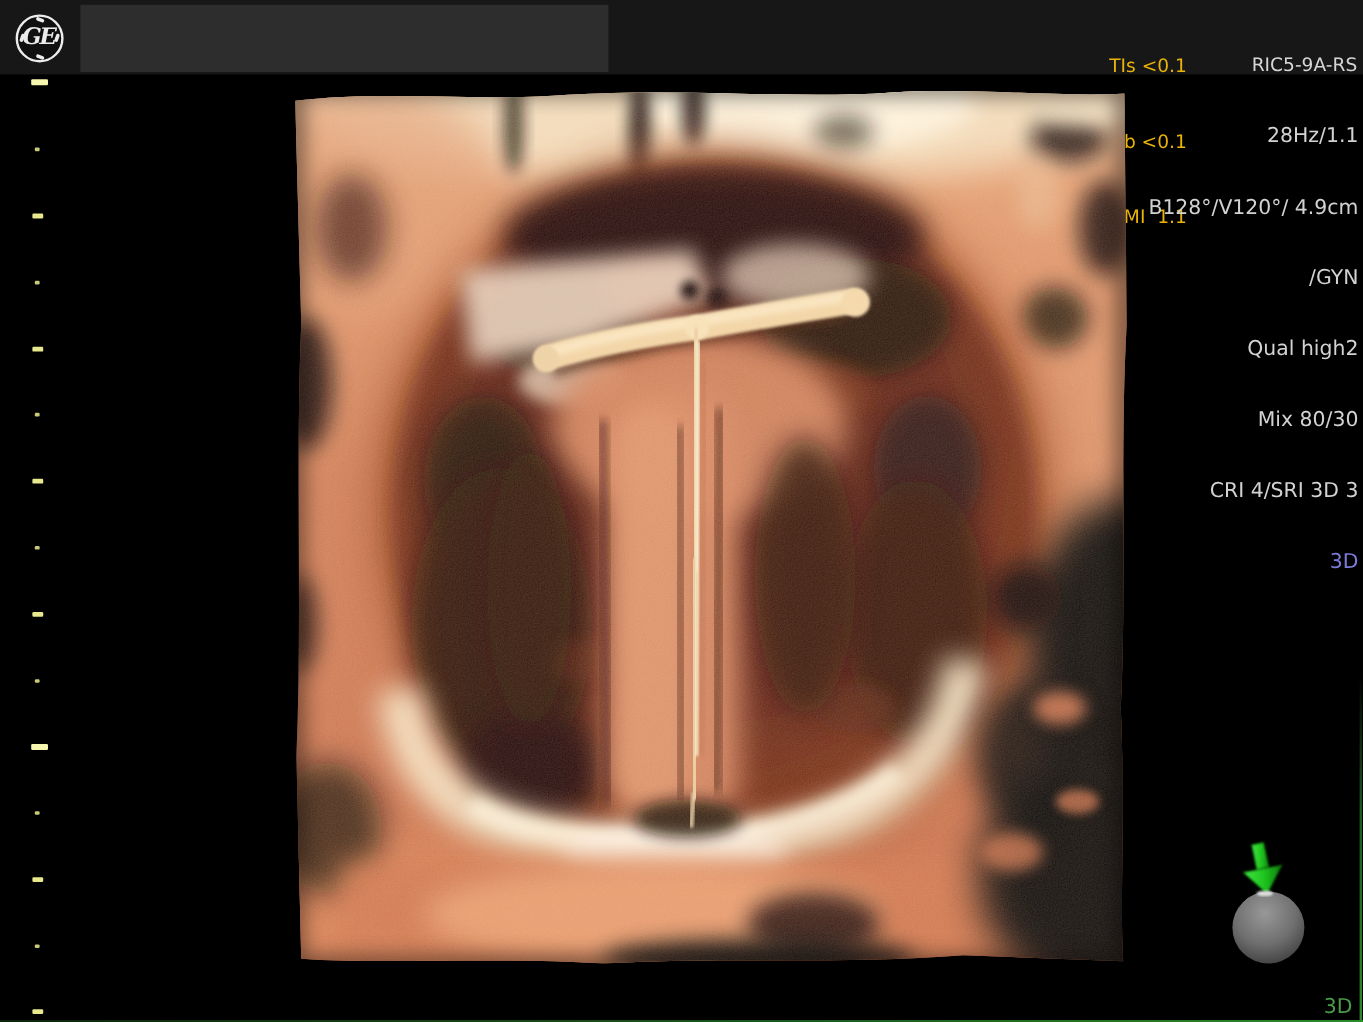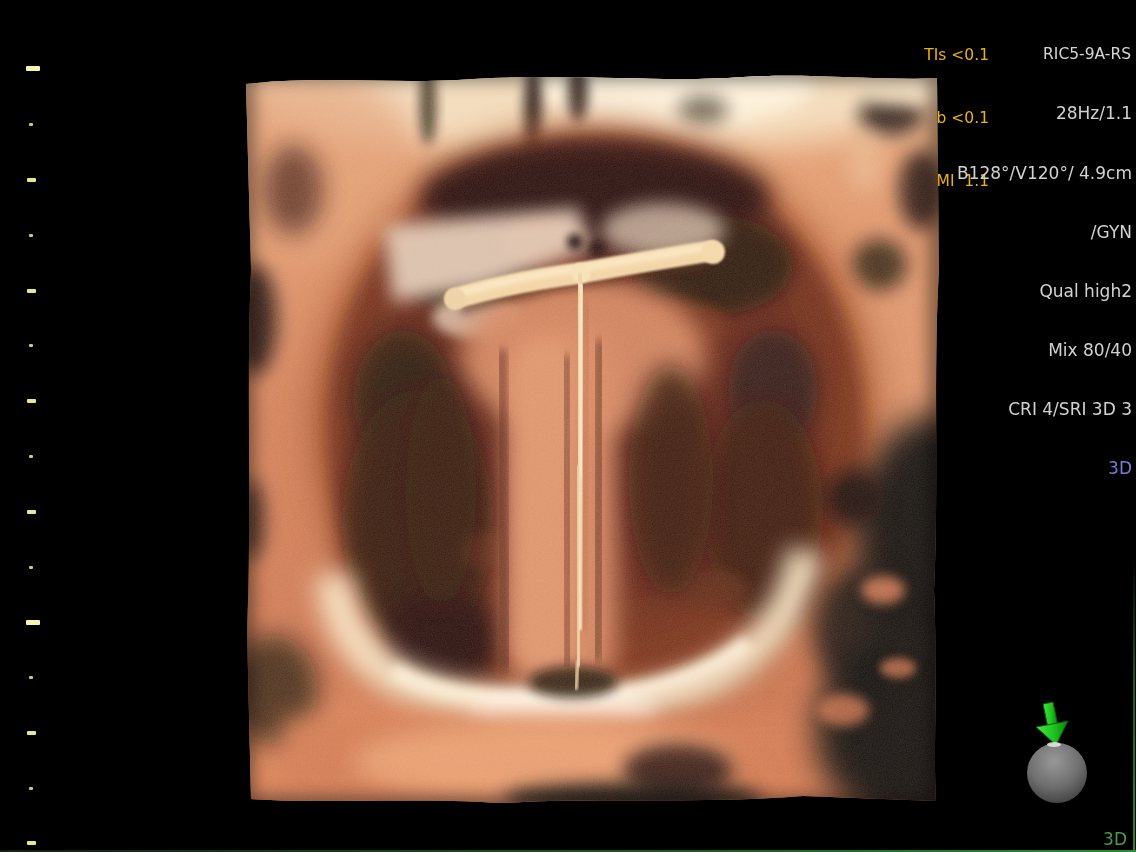--- a/index.html
+++ b/index.html
@@ -48,34 +48,44 @@
   .frame-bottom{position:absolute;left:0;bottom:0;width:1136px;height:2px;
     background:linear-gradient(to right,#0c240c,#1c5a1c 60%,#2d8a2d);}
   .frame-right{position:absolute;right:1px;top:560px;width:2px;height:292px;
     background:linear-gradient(to bottom,rgba(20,60,20,0),#1c5a1c 40%,#2d8a2d);}
 </style>
 </head>
 <body>
 
 <div class="screen">
 
+  <div class="topbar">
+    <div class="ge-logo">
+      <span class="ge-mono">GE</span>
+      <span class="ge-curl c1"></span>
+      <span class="ge-curl c2"></span>
+      <span class="ge-curl c3"></span>
+      <span class="ge-curl c4"></span>
+    </div>
+    <div class="patient-banner"></div>
+  </div>
 
   <div class="ti-block">
     <div>TIs &lt;0.1</div>
     <div>TIb &lt;0.1</div>
     <div>MI  1.1</div>
   </div>
   <div class="probe">RIC5-9A-RS</div>
 
   <div class="status-block">
     <div>28Hz/1.1</div>
     <div>B128°/V120°/ 4.9cm</div>
     <div>/GYN</div>
     <div>Qual high2</div>
-    <div>Mix 80/40</div>
+    <div>Mix 80/30</div>
     <div>CRI 4/SRI 3D 3</div>
     <div class="mode3d">3D</div>
   </div>
 
   <div class="ruler">
       <div class="tick major" style="top: 66px;"></div>
       <div class="tick dot" style="top: 123px;"></div>
       <div class="tick minor" style="top: 178px;"></div>
       <div class="tick dot" style="top: 234px;"></div>
       <div class="tick minor" style="top: 289px;"></div>

